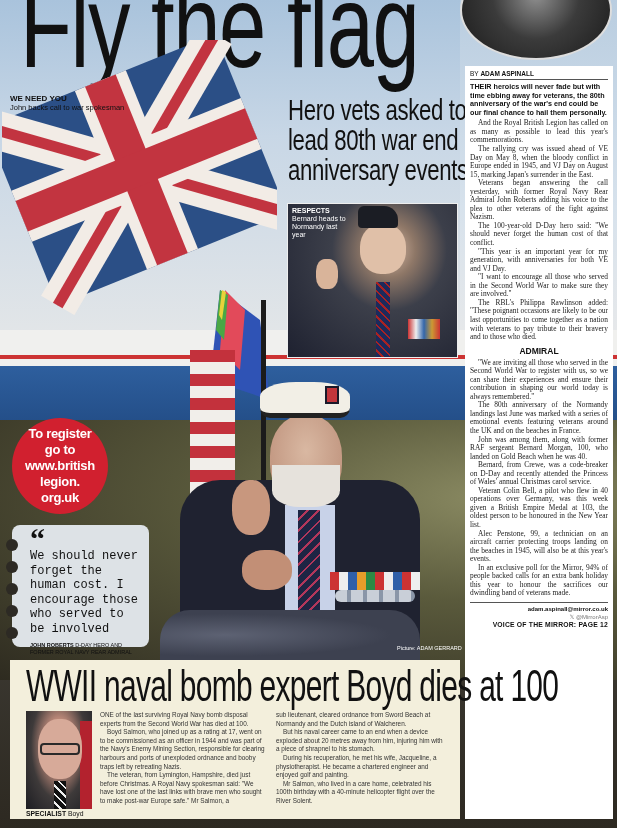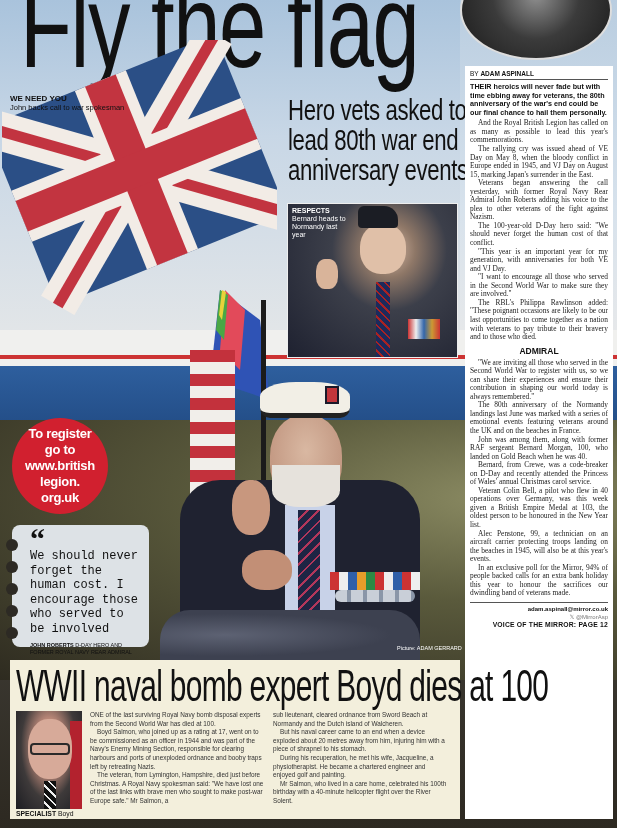--- a/index.html
+++ b/index.html
@@ -76,21 +76,21 @@
   .byline b { font-weight: 700; }
   .standfirst { font-family: "Liberation Sans", sans-serif; font-size: 7.2px; line-height: 8.6px; font-weight: 700; color: #111; margin-bottom: 2px; }
   .body-p { font-family: "Liberation Serif", serif; font-size: 7.4px; line-height: 8.55px; color: #222; text-indent: 8px; text-align: justify; }
   .subhead { font-family: "Liberation Sans", sans-serif; font-size: 8.5px; font-weight: 700; text-align: center; color: #111; margin: 4px 0 3px; }
   .sign-off { border-top: 1px solid #555; margin-top: 4px; padding-top: 2px; text-align: right; font-family: "Liberation Sans", sans-serif; font-size: 6px; line-height: 8px; color: #111; }
   .sign-off .email { font-weight: 700; }
   .sign-off .handle { color: #777; }
   .sign-off .voice { font-weight: 700; font-size: 6.8px; letter-spacing: 0.2px; }
 
   
-  .bottom-story { position: absolute; left: 10px; top: 660px; width: 450px; height: 159px; background: #f3efdc; padding: 4px 6px; }
+  .bottom-story { position: absolute; left: 10px; top: 660px; width: 450px; height: 159px; background: #f3efdc; padding: 4px 16px; }
   .bottom-headline { font-family: "Liberation Sans", sans-serif; font-size: 44px; line-height: 44px; color: #111; white-space: nowrap; transform: scaleX(0.68); transform-origin: left top; letter-spacing: -1px; height: 44px; }
   .bottom-body { display: flex; gap: 8px; margin-top: 3px; }
   .boyd-photo-wrap { width: 66px; flex-shrink: 0; }
   .boyd-photo { width: 66px; height: 98px; background: radial-gradient(ellipse at 50% 35%, #d9a89a 0%, #b98778 30%, #3e3a3a 60%, #1d1d22 100%); position: relative; overflow: hidden; }
   .boyd-photo .head { position: absolute; left: 12px; top: 8px; width: 44px; height: 60px; border-radius: 45%; background: #d7aa99; }
   .boyd-photo .glasses2 { position: absolute; left: 14px; top: 32px; width: 40px; height: 12px; border: 2px solid #2a2a2a; border-radius: 4px; }
   .boyd-photo .tie { position: absolute; left: 28px; top: 70px; width: 12px; height: 28px; background: repeating-linear-gradient(45deg, #111 0 4px, #eee 4px 6px); }
   .boyd-photo .redbit { position: absolute; left: 54px; top: 10px; width: 12px; height: 88px; background: #b3222e; }
   .boyd-cap { font-family: "Liberation Sans", sans-serif; font-size: 6.8px; color: #111; margin-top: 1px; white-space: nowrap; }
   .boyd-cap b { font-weight: 700; }

